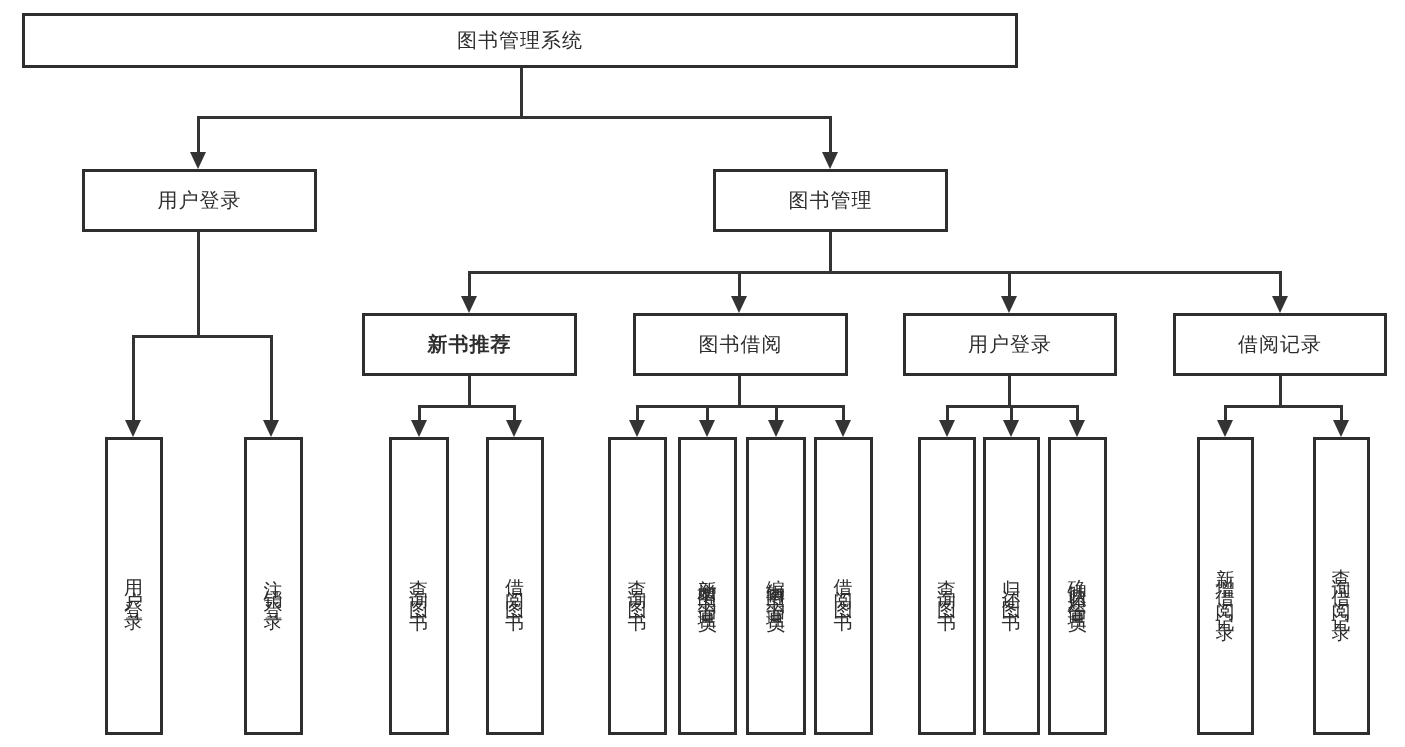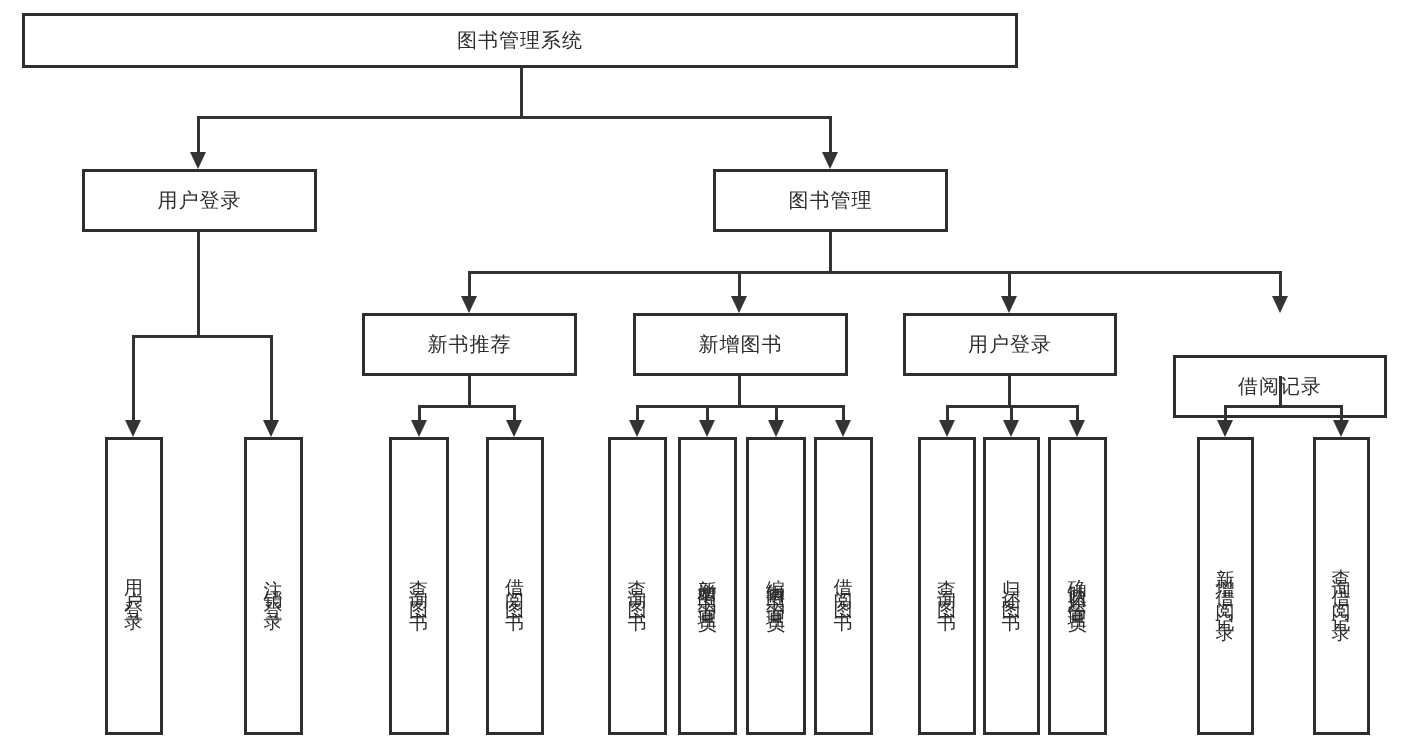--- a/index.html
+++ b/index.html
@@ -43,33 +43,33 @@
   </div>
 
   <div class="node" style="left:82px;top:169px;width:235px;height:63px;">
     <span>用户登录</span>
   </div>
 
   <div class="node" style="left:713px;top:169px;width:235px;height:63px;">
     <span>图书管理</span>
   </div>
 
-  <div class="node" style="left:362px;top:313px;width:215px;height:63px;">
+  <div class="node" style="left:362px;top:313px;width:215px;height:63px;font-weight:bold;">
     <span>新书推荐</span>
   </div>
 
   <div class="node" style="left:633px;top:313px;width:215px;height:63px;">
-    <span>新增图书</span>
+    <span>图书借阅</span>
   </div>
 
   <div class="node" style="left:903px;top:313px;width:214px;height:63px;">
     <span>用户登录</span>
   </div>
 
-  <div class="node" style="left:1173px;top:313px;width:214px;height:63px;margin-top:42px;">
+  <div class="node" style="left:1173px;top:313px;width:214px;height:63px;">
     <span>借阅记录</span>
   </div>
 
   <div class="leaf" style="left:105px;width:58px;">
     <span class="vtxt">用户登录</span>
   </div>
   <div class="leaf" style="left:244px;width:59px;">
     <span class="vtxt">注销登录</span>
   </div>
 

